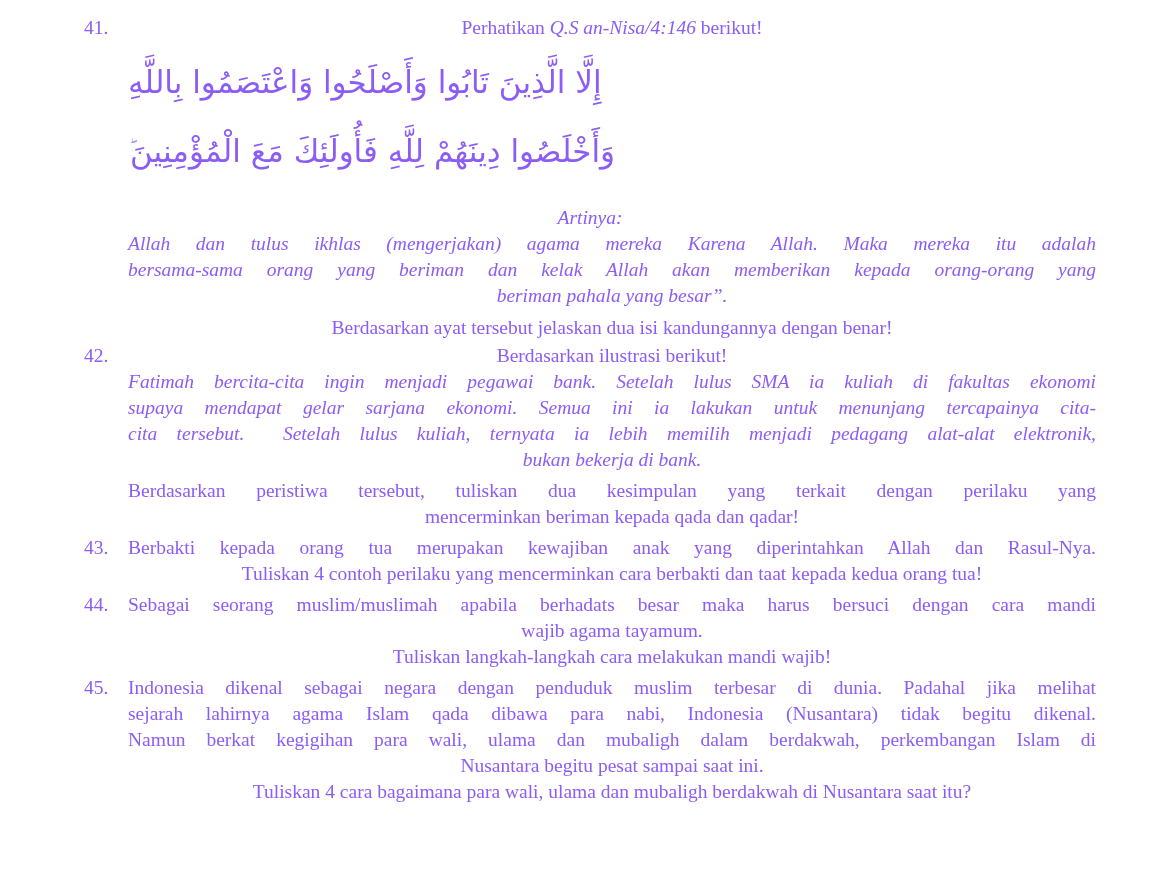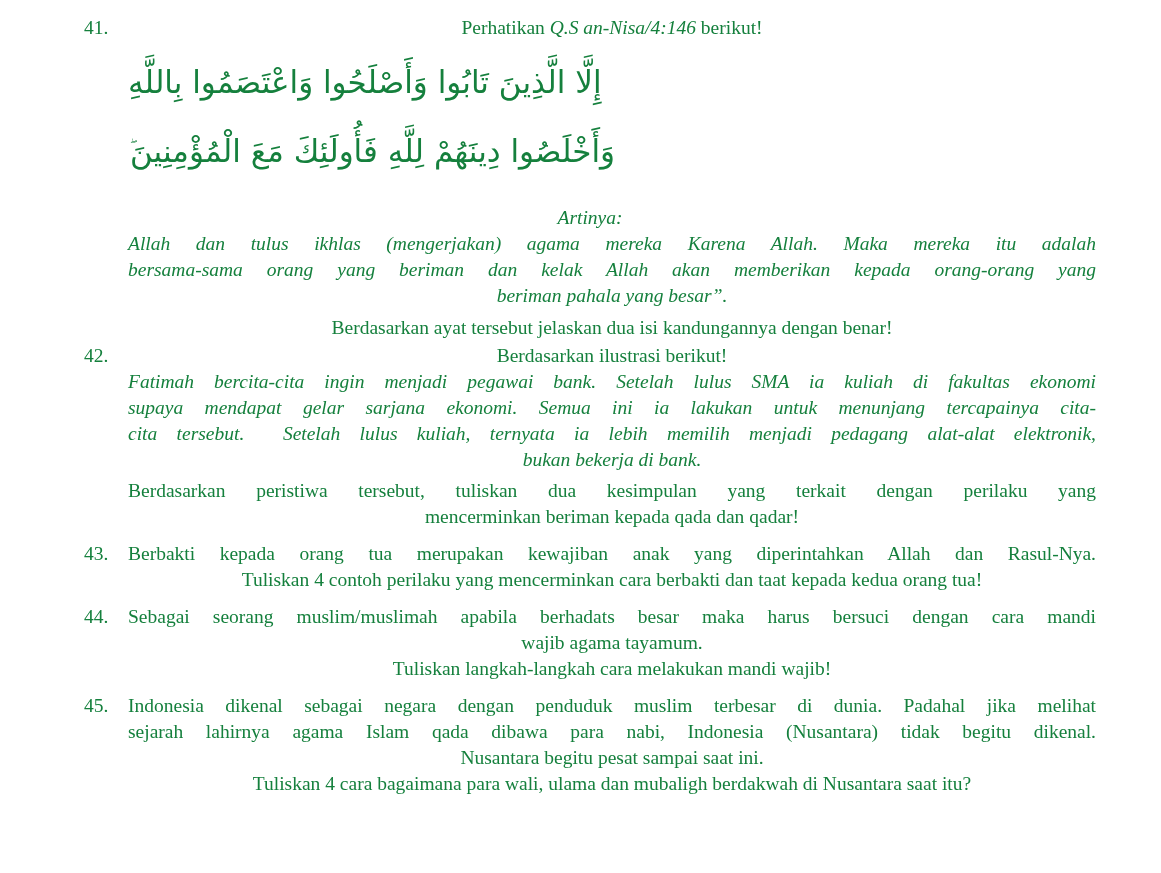--- a/index.html
+++ b/index.html
@@ -1,30 +1,30 @@
 <!DOCTYPE html>
 <html><head>
 <meta charset="utf-8">
 <style>
   html,body{margin:0;padding:0;background:#ffffff;}
   .page{
     position:relative;
     width:1161px;height:873px;
     box-sizing:border-box;
     background:#ffffff;
-    color:#15803d;
+    color:#8b5cf6;
     padding:15px 65px 0 84px;
     font-family:"Liberation Serif","DejaVu Serif",serif;
     font-size:19.5px;
     line-height:26px;
     overflow:hidden;
   }
   .q{position:relative;padding-left:44px;}
   .q + .q{margin-top:2px;}
-  .q.gap{margin-top:11px;}
+  .q.gap{margin-top:5px;}
   .qnum{position:absolute;left:0;top:0;}
   .line{text-align:center;}
   .just{text-align:justify;text-align-last:justify;}
   .it{font-style:italic;}
   .indent1{text-indent:12px;}
   .outdent{margin-left:-44px;margin-top:22px;}
   .task-gap{margin-top:6px;font-family:Liberation Serif, serif;}
   .para-gap{margin-top:5px;}
   .arabic{
     margin-top:9px;
@@ -78,17 +78,18 @@
     <span class="qnum">44.</span>
     <div class="line just">Sebagai seorang muslim/muslimah apabila berhadats besar maka harus bersuci dengan cara mandi</div>
     <div class="line">wajib agama tayamum.</div>
     <div class="line">Tuliskan langkah-langkah cara melakukan mandi wajib!</div>
   </section>
 
   <section class="q gap">
     <span class="qnum">45.</span>
     <div class="line just">Indonesia dikenal sebagai negara dengan penduduk muslim terbesar di dunia. Padahal jika melihat</div>
     <div class="line just">sejarah lahirnya agama Islam qada dibawa para nabi, Indonesia (Nusantara) tidak begitu dikenal.</div>
+    <div class="line just">Namun berkat kegigihan para wali, ulama dan mubaligh dalam berdakwah, perkembangan Islam di</div>
     <div class="line">Nusantara begitu pesat sampai saat ini.</div>
     <div class="line">Tuliskan 4 cara bagaimana para wali, ulama dan mubaligh berdakwah di Nusantara saat itu?</div>
   </section>
 
 </div>
 
 </body></html>

